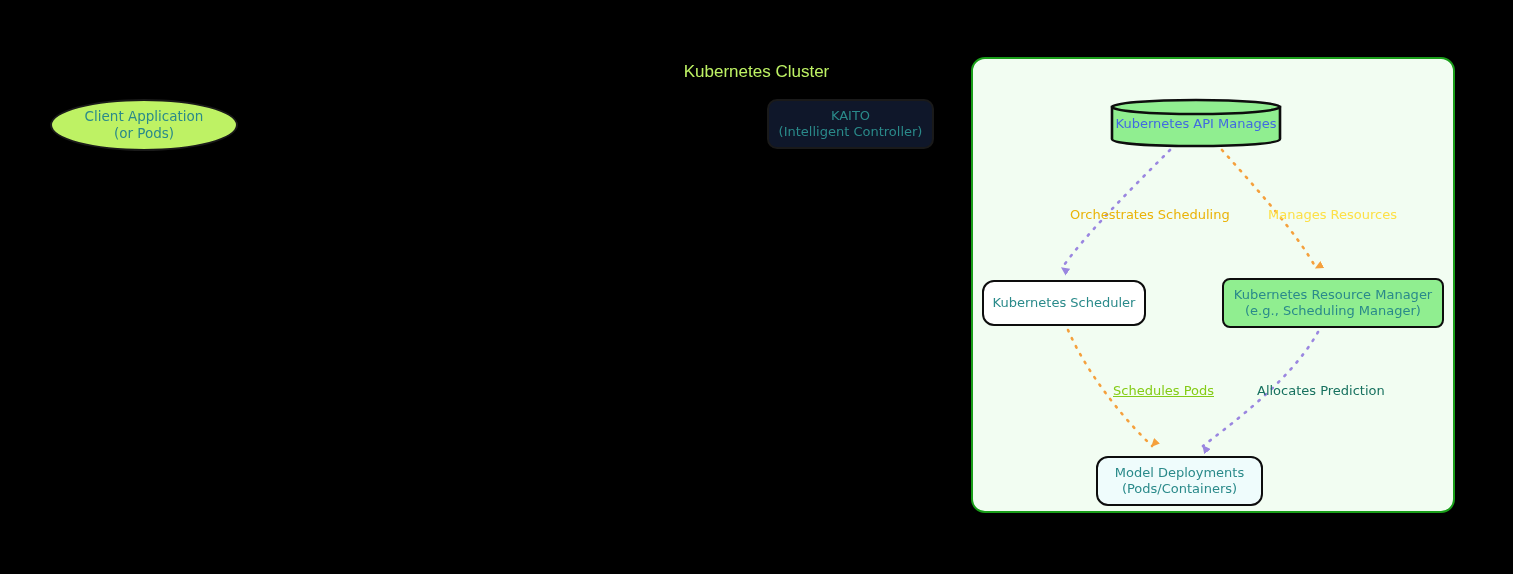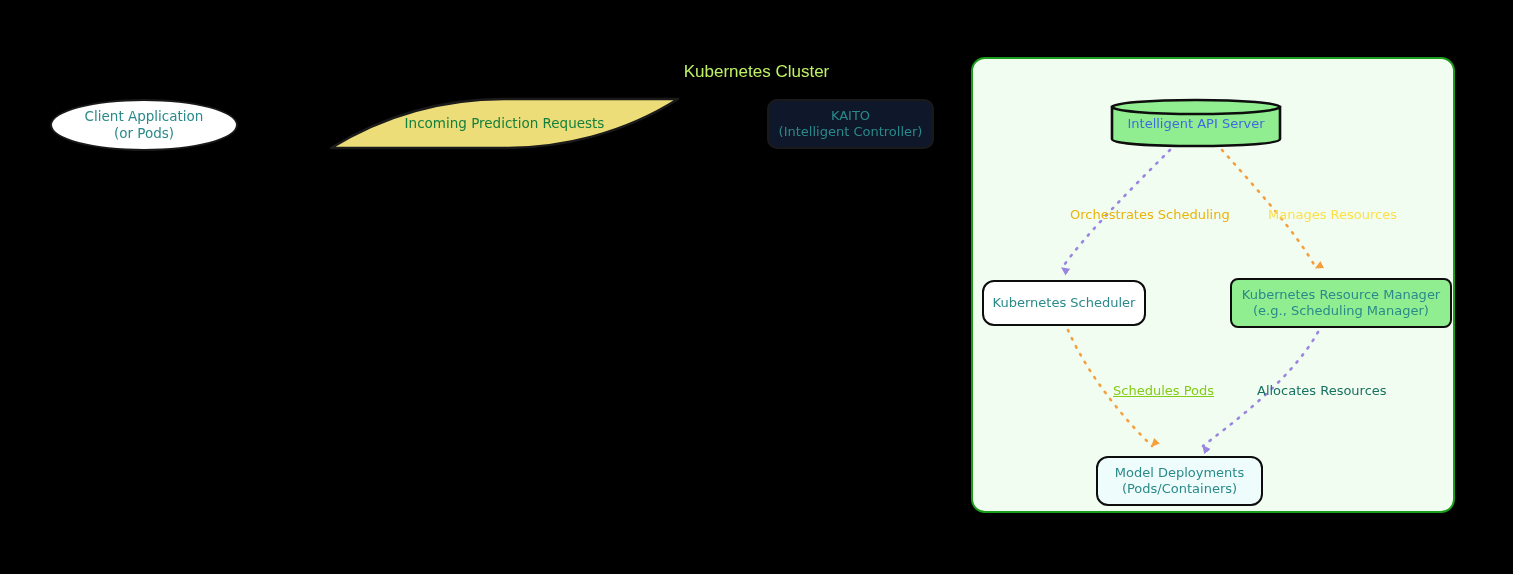--- a/index.html
+++ b/index.html
@@ -6,21 +6,21 @@
   body{width:1513px;height:574px;position:relative;overflow:hidden;
        font-family:"DejaVu Sans","Liberation Sans",sans-serif;}
   .stage{position:absolute;inset:0;}
   .node{position:absolute;box-sizing:border-box;display:flex;
         align-items:center;justify-content:center;text-align:center;
         line-height:1.25;}
   .lbl{position:absolute;white-space:nowrap;font-size:13px;}
 
   
   #client{left:50px;top:99px;width:188px;height:52px;border-radius:50%;
-          background:#ffffff;border:2px solid #1a1a1a;color:#2a8a8a;
+          background:#bef264;border:2px solid #1a1a1a;color:#2a8a8a;
           font-size:13.5px;}
 
   
   #requests-wrap{position:absolute;left:328px;top:93px;width:353px;height:60px;}
   #requests-wrap svg{position:absolute;left:0;top:0;}
   #requests-text{position:absolute;left:0;top:0;width:353px;height:60px;
         display:flex;align-items:center;justify-content:center;
         color:#15803d;font-size:13.5px;}
 
   
@@ -40,21 +40,21 @@
   #api-wrap svg{position:absolute;left:0;top:0;}
   #api-text{position:absolute;left:0;top:0;width:172px;height:50px;
         display:flex;align-items:center;justify-content:center;
         color:#4169e1;font-size:13px;}
 
   #sched{left:982px;top:280px;width:164px;height:46px;border-radius:12px;
          background:#ffffff;border:2.5px solid #0d0d0d;color:#2a8a8a;
          font-size:13px;}
   #resmgr{left:1222px;top:278px;width:222px;height:50px;border-radius:8px;
          background:#90ee90;border:2.5px solid #0d0d0d;color:#2a8a8a;
-         font-size:13px;margin-left:8px;}
+         font-size:13px;}
   #deploy{left:1096px;top:456px;width:167px;height:50px;border-radius:12px;
          background:#effcfc;border:2.5px solid #0d0d0d;color:#2a8a8a;
          font-size:13px;}
 
   #lbl-orch{left:1070px;top:207px;color:#eab308;}
   #lbl-mng{left:1268px;top:207px;color:#fde047;}
   #lbl-sch{left:1113px;top:383px;color:#84cc16;text-decoration:underline;}
   #lbl-alloc{left:1257px;top:383px;color:#17715f;}
 
   #edges{position:absolute;left:0;top:0;width:1513px;height:574px;
@@ -79,49 +79,43 @@
     </defs>
     <path d="M1170,150 C1130,190 1085,235 1062,268" fill="none" stroke="#9a86e0" stroke-width="2.6" stroke-dasharray="1.5 7.5" stroke-linecap="round" marker-end="url(#ah-p)"></path>
     <path d="M1222,150 C1258,190 1298,235 1316,268" fill="none" stroke="#f5a03c" stroke-width="2.6" stroke-dasharray="1.5 7.5" stroke-linecap="round" marker-end="url(#ah-o)"></path>
     <path d="M1068,330 C1090,380 1130,425 1152,446" fill="none" stroke="#f5a03c" stroke-width="2.6" stroke-dasharray="1.5 7.5" stroke-linecap="round" marker-end="url(#ah-o)"></path>
     <path d="M1318,332 C1290,382 1227,427 1203,446" fill="none" stroke="#9a86e0" stroke-width="2.6" stroke-dasharray="1.5 7.5" stroke-linecap="round" marker-end="url(#ah-p)"></path>
   </svg>
 
   <div class="lbl" id="lbl-orch">Orchestrates Scheduling</div>
   <div class="lbl" id="lbl-mng">Manages Resources</div>
   <div class="lbl" id="lbl-sch">Schedules Pods</div>
-  <div class="lbl" id="lbl-alloc">Allocates Resources</div>
+  <div class="lbl" id="lbl-alloc">Allocates Prediction</div>
 
   <div class="node" id="client">
     <div>
       <div>Client Application</div>
       <div>(or Pods)</div>
     </div>
   </div>
 
-  <div id="requests-wrap">
-    <svg width="353" height="60" viewBox="0 0 353 60">
-      <path d="M3,55 C60,20 120,6 176,6 L350,6 C295,41 233,55 177,55 Z" fill="#ecdd78" stroke="#1a1a1a" stroke-width="2.5" stroke-linejoin="round"></path>
-    </svg>
-    <div id="requests-text">Incoming Prediction Requests</div>
-  </div>
 
   <div class="node" id="kaito">
     <div>
       <div>KAITO</div>
       <div>(Intelligent Controller)</div>
     </div>
   </div>
 
   <div id="api-wrap">
     <svg width="172" height="50" viewBox="0 0 172 50">
       <path d="M2,9 L2,41 C2,45.5 40,48 86,48 C132,48 170,45.5 170,41 L170,9 Z" fill="#90ee90" stroke="#0d0d0d" stroke-width="2.6"></path>
       <ellipse cx="86" cy="9" rx="84" ry="7" fill="#90ee90" stroke="#0d0d0d" stroke-width="2.6"></ellipse>
     </svg>
-    <div id="api-text">Intelligent API Server</div>
+    <div id="api-text">Kubernetes API Manages</div>
   </div>
 
   <div class="node" id="sched">
     <div>Kubernetes Scheduler</div>
   </div>
 
   <div class="node" id="resmgr">
     <div>
       <div>Kubernetes Resource Manager</div>
       <div>(e.g., Scheduling Manager)</div>

